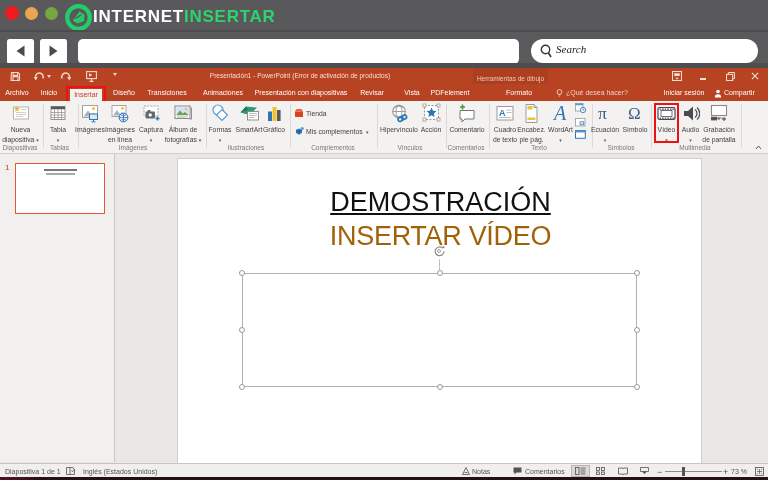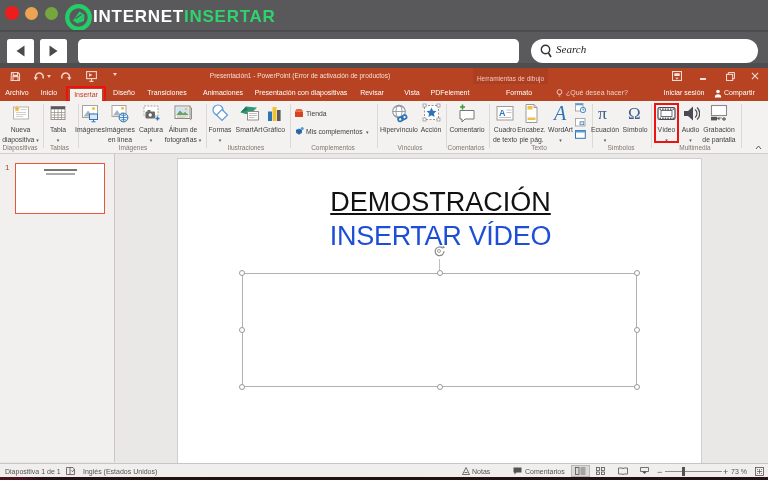--- a/index.html
+++ b/index.html
@@ -37,21 +37,21 @@
 .arrow{font-size:5px;color:#5a5a5a;}
 #videobox{left:654px;top:2px;width:25px;height:40px;border:2px solid #ee1111;}
 
 #mainarea{left:0;top:154px;width:768px;height:309px;background:#e9e8e7;}
 #panel{position:absolute;left:0;top:0;width:115px;height:308px;background:#f1f0ef;border-right:1px solid #c9c6c4;}
 #thumb{position:absolute;left:15px;top:9px;width:90px;height:51px;background:#fff;border:1.5px solid #e8563a;}
 #thumbnum{position:absolute;left:5px;top:9px;font-size:8px;color:#c13b1a;}
 #slide{position:absolute;left:177px;top:4px;width:525px;height:368px;background:#fff;border:1px solid #d0cecd;}
 #t1{position:absolute;left:0;top:28px;width:525px;text-align:center;font-size:27px;color:#111;letter-spacing:0px;}
 #t1 u{text-decoration:underline;}
-#t2{position:absolute;left:0;top:62px;width:525px;text-align:center;font-size:27px;color:#1d4ed8;letter-spacing:-0.3px;}
+#t2{position:absolute;left:0;top:62px;width:525px;text-align:center;font-size:27px;color:#a16207;letter-spacing:-0.3px;}
 #selbox{position:absolute;left:64px;top:114px;width:395px;height:114px;border:1px solid #b3b1b0;}
 .hdl{position:absolute;width:6px;height:6px;border-radius:50%;background:#fff;border:1px solid #9a9a9a;}
 
 #statusbar{left:0;top:463px;width:768px;height:14px;background:#f0efed;border-top:1px solid #c8c6c5;font-size:7px;color:#565250;}
 #bottomstrip{left:0;top:477px;width:768px;height:3px;background:linear-gradient(90deg,#47131f 0px,#47131f 22px,#241114 40px,#1f1210 200px,#241114 760px,#2a1215 768px);}
 </style></head>
 <body>
 <div class="abs" id="topbar">
   <div class="dot" style="left:5px;top:6px;width:14px;height:14px;background:#ee1c1c;"></div>
   <div class="dot" style="left:25px;top:7px;width:13px;height:13px;background:#eaa452;"></div>

